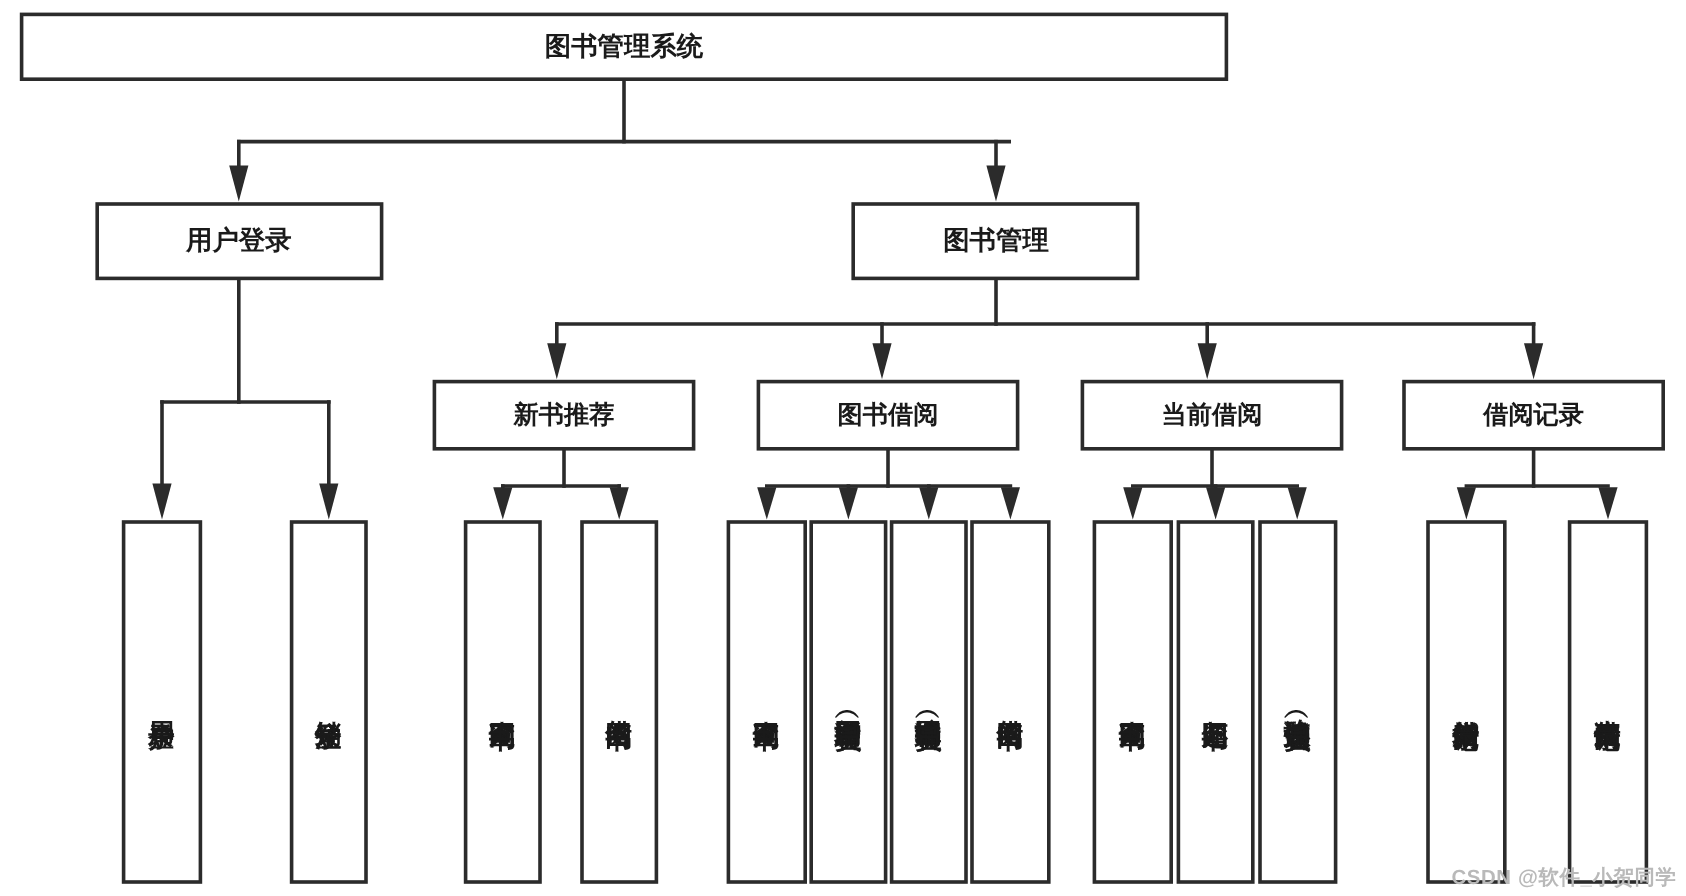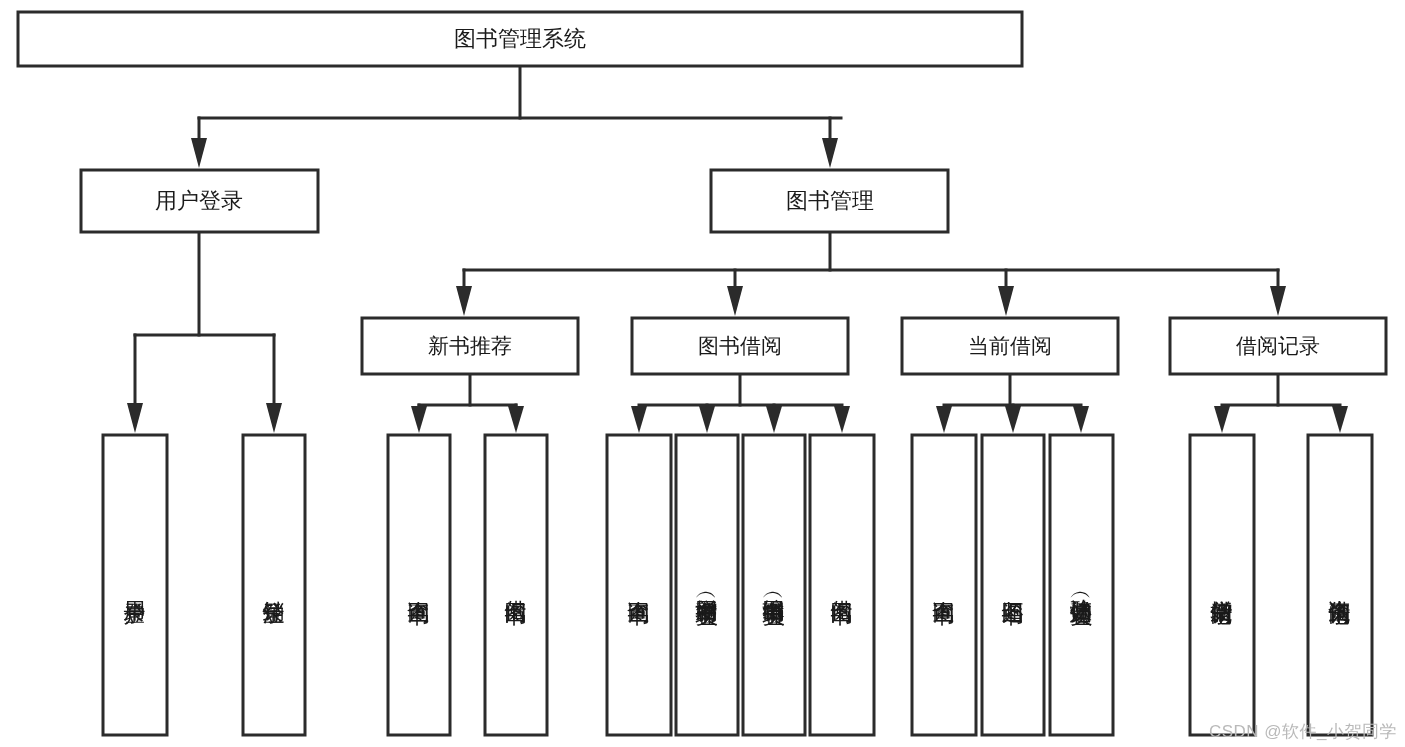--- a/index.html
+++ b/index.html
@@ -11,20 +11,21 @@
     width: 1405px;
     height: 747px;
     font-family: "Liberation Sans", "DejaVu Sans", sans-serif;
     overflow: hidden;
   }
   #diagram-root {
     position: relative;
     width: 1405px;
     height: 747px;
     background: #ffffff;
+    font-weight: bold;
   }
   svg#flow-svg {
     position: absolute;
     left: 0;
     top: 0;
     width: 1405px;
     height: 747px;
   }
   .node-box {
     fill: #ffffff;

